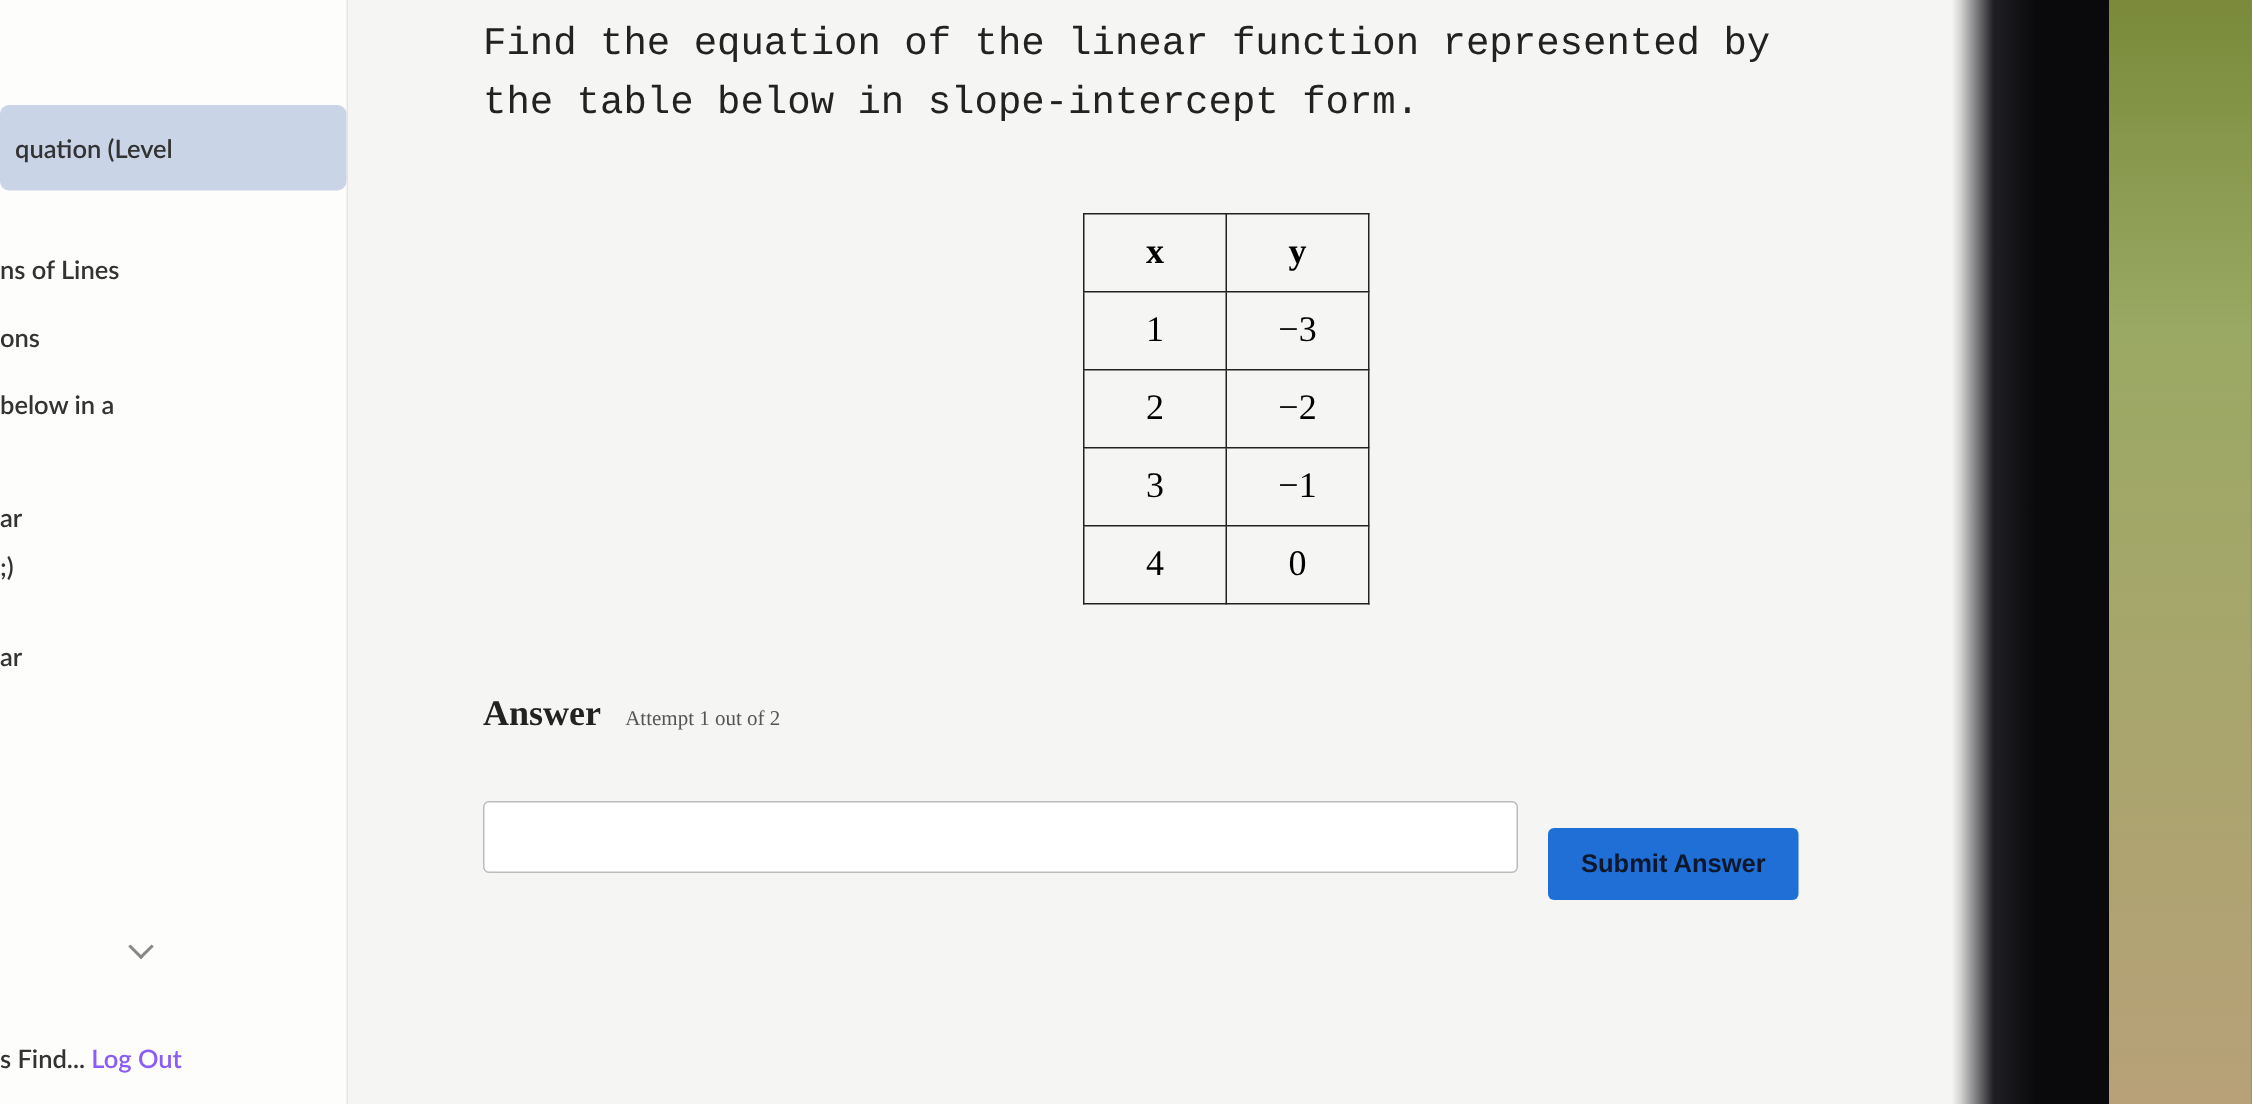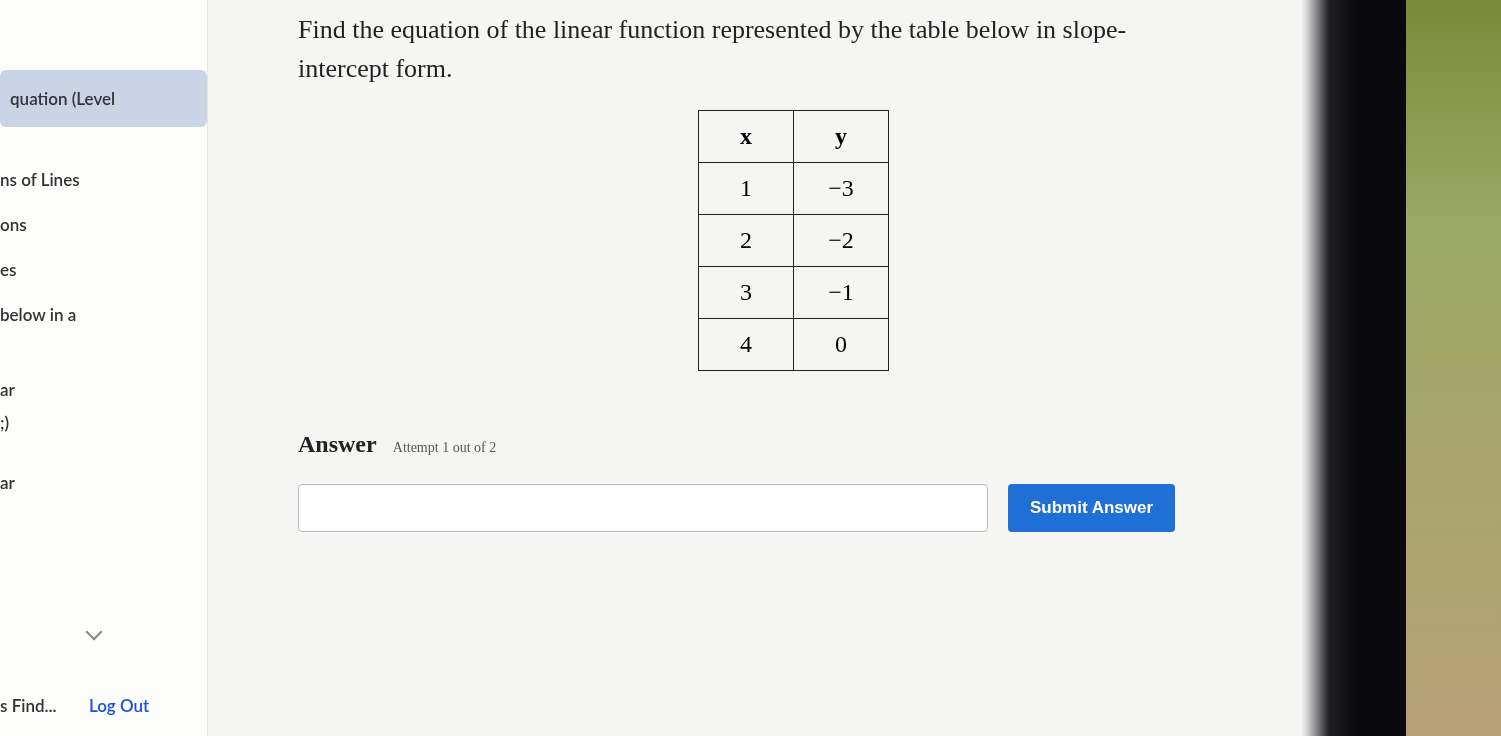--- a/index.html
+++ b/index.html
@@ -9,21 +9,21 @@
       width: 1501px;
       height: 736px;
       overflow: hidden;
       position: relative;
     }
     .container {
       display: flex;
       height: 100%;
     }
     .sidebar {
-      width: 208px;
+      width: 232px;
       background: #fdfdfb;
       border-right: 1px solid #e5e5e5;
       padding-top: 70px;
       position: relative;
     }
     .sidebar-item {
       padding: 12px 10px 12px 0;
       font-size: 17px;
       color: #333;
       cursor: pointer;
@@ -45,36 +45,35 @@
     }
     .sidebar-footer {
       position: absolute;
       bottom: 20px;
       left: 0;
       font-size: 17px;
       color: #333;
       font-weight: 600;
     }
     .sidebar-footer .logout {
-      color: #1d4ed8;
-      cursor: pointer;
-      margin-left: 28px;
+      color: #8b5cf6;
+      cursor: pointer;
     }
     .main {
       flex: 1;
       padding: 10px 60px 20px 90px;
       position: relative;
     }
     .question {
-      font-family: Liberation Serif, serif;
+      font-family: Liberation Mono, monospace;
       font-size: 26px;
       line-height: 1.5;
       color: #222;
       max-width: 880px;
-      margin-bottom: 22px;
+      margin-bottom: 54px;
     }
     .data-table {
       border-collapse: collapse;
       margin: 0 auto 60px 400px;
     }
     .data-table th, .data-table td {
       border: 1px solid #222;
       text-align: center;
       font-family: Georgia, 'Times New Roman', serif;
       font-size: 24px;
@@ -114,27 +113,28 @@
       height: 48px;
       border: 1px solid #bbb;
       border-radius: 4px;
       background: #fff;
       font-size: 18px;
       padding: 0 12px;
       font-family: Georgia, serif;
     }
     .submit-btn {
       background: #1f6fd6;
-      color: #ffffff;
+      color: #0f172a;
       border: none;
       border-radius: 4px;
       padding: 14px 22px;
       font-size: 17px;
       font-weight: 600;
       cursor: pointer;
+      margin-top: 36px;
     }
     .keyboard-icon {
       position: absolute;
       right: 40px;
       top: 540px;
       width: 34px;
       height: 24px;
       border: 2px solid #555;
       border-radius: 4px;
       cursor: pointer;
@@ -174,21 +174,20 @@
     }
   </style>
 </head>
 <body>
 
 <div class="container">
   <div class="sidebar">
     <div class="sidebar-item active">quation (Level</div>
     <div class="sidebar-item">ns of Lines</div>
     <div class="sidebar-item">ons</div>
-    <div class="sidebar-item">es</div>
     <div class="sidebar-item">below in a</div>
     <div style="height:30px"></div>
     <div class="sidebar-item">ar</div>
     <div class="sidebar-item" style="padding-top:0">;)</div>
     <div style="height:15px"></div>
     <div class="sidebar-item">ar</div>
     <div class="sidebar-expand">
       <span class="chevron-down"></span>
     </div>
     <div class="sidebar-footer">

